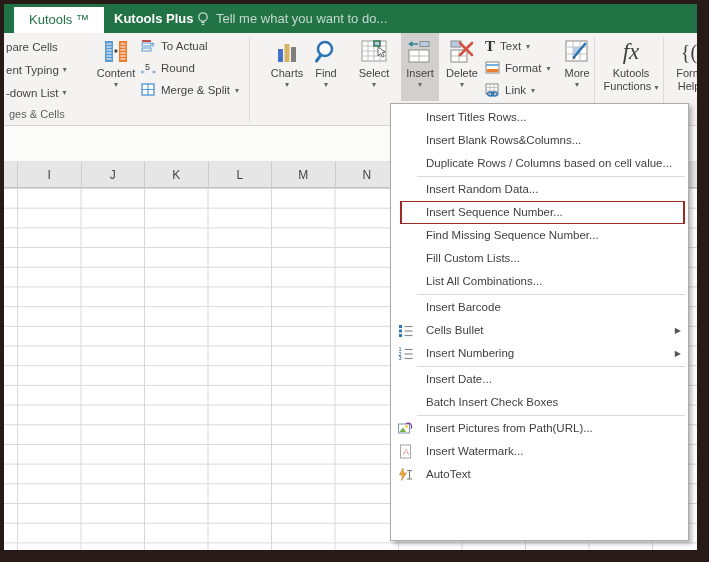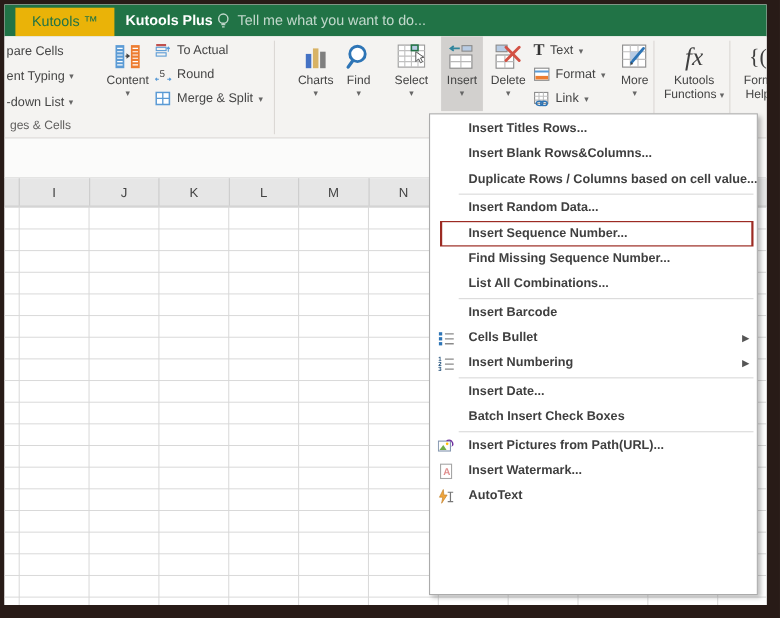--- a/index.html
+++ b/index.html
@@ -5,21 +5,21 @@
   * { margin:0; padding:0; box-sizing:border-box; }
   html,body { width:709px; height:562px; }
   body { font-family:"Liberation Sans", sans-serif; background:#281b17; position:relative; }
 
   .screen { position:absolute; left:0; top:0; width:709px; height:562px; background:#281b17; }
   .app { position:absolute; left:4px; top:4px; width:693px; height:546px; background:#fff; overflow:hidden; }
 
   
   .tabbar { position:absolute; left:0; top:0; width:100%; height:29px; background:#217346; }
   .tab-active { position:absolute; left:10px; top:3px; height:26px; line-height:26px; padding:0 15px;
-                background:#eab308; color:#217346; font-size:13px; }
+                background:#ffffff; color:#217346; font-size:13px; }
   .tab-plain { position:absolute; left:96px; top:0; height:29px; line-height:29px; padding:0 14px;
                color:#fff; font-size:13px; font-weight:bold; }
   .tellme { position:absolute; left:192px; top:0; height:29px; display:flex; align-items:center; gap:6px;
             color:rgba(255,255,255,.72); font-size:13px;text-align:center; }
 
   
   .ribbon-bg { position:absolute; left:0; top:29px; width:100%; height:93px; background:#f4f3f1;
                border-bottom:1px solid #d5d2cf; }
   .vsep { position:absolute; top:33px; height:85px; width:1px; background:#dbd8d5; }
   .trunc-col { position:absolute; left:0; top:31px; width:86px; }
@@ -48,21 +48,21 @@
           background-image:
             linear-gradient(to right, #d8d8d8 1px, transparent 1px),
             linear-gradient(to bottom, #d8d8d8 1px, transparent 1px);
           background-size:63.5px 100%, 100% 19.7px;
           background-position:13px 0, 0 0; }
 
   
   .menu { position:absolute; left:386px; top:99px; width:299px; height:438px; background:#fff;
           border:1px solid #ababab; box-shadow:3px 3px 4px rgba(0,0,0,.25); z-index:20; padding-top:2px; }
   .mi { position:relative; height:23px; line-height:23px; padding-left:35px; font-size:11.5px; color:#3f3f3f;
-        white-space:nowrap; overflow:hidden; cursor:default;font-weight:bold; }
+        white-space:nowrap; overflow:hidden; cursor:default; }
   .mi .micon { position:absolute; left:7px; top:4px; width:15px; height:15px; }
   .mi .subarrow { position:absolute; right:7px; top:0; font-size:8px; color:#555; }
   .msep { border-top:1px solid #d9d9d9; margin:1px 3px 1px 26px; height:0; }
   .mi.hl::before { content:""; position:absolute; left:9px; right:3px; top:-1px; bottom:-1px;
                    border:2px solid #9c2b23; pointer-events:none; }
 
   svg { display:block; }
 </style>
 </head>
 <body>
@@ -290,20 +290,21 @@
   <div class="grid"></div>
 
   <div class="menu">
     <div class="mi"><span>Insert Titles Rows...</span></div>
     <div class="mi"><span>Insert Blank Rows&amp;Columns...</span></div>
     <div class="mi"><span>Duplicate Rows / Columns based on cell value...</span></div>
     <div class="msep"></div>
     <div class="mi"><span>Insert Random Data...</span></div>
     <div class="mi hl"><span>Insert Sequence Number...</span></div>
     <div class="mi"><span>Find Missing Sequence Number...</span></div>
+    <div class="mi"><span>Fill Custom Lists...</span></div>
     <div class="mi"><span>List All Combinations...</span></div>
     <div class="msep"></div>
     <div class="mi"><span>Insert Barcode</span></div>
     <div class="mi">
       <span class="micon">
         <svg width="15" height="15" viewBox="0 0 15 15">
           <rect x="1" y="2" width="3" height="3" fill="#2e75b6"></rect>
               <path d="M6.5 3.5 h8" stroke="#8a8a8a" stroke-width="1.2"></path>
           <rect x="1" y="6.5" width="3" height="3" fill="#2e75b6"></rect>
               <path d="M6.5 8 h8" stroke="#8a8a8a" stroke-width="1.2"></path>

